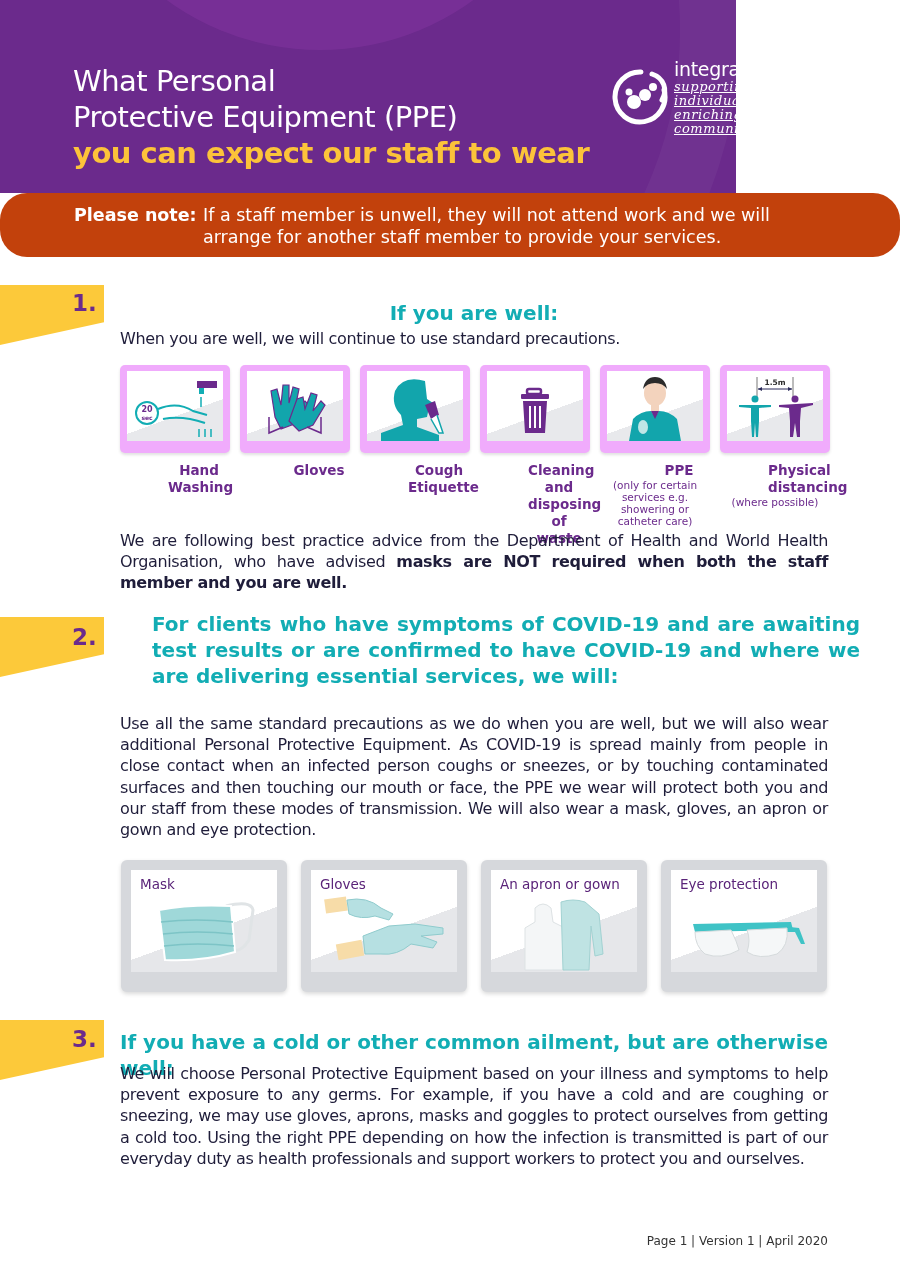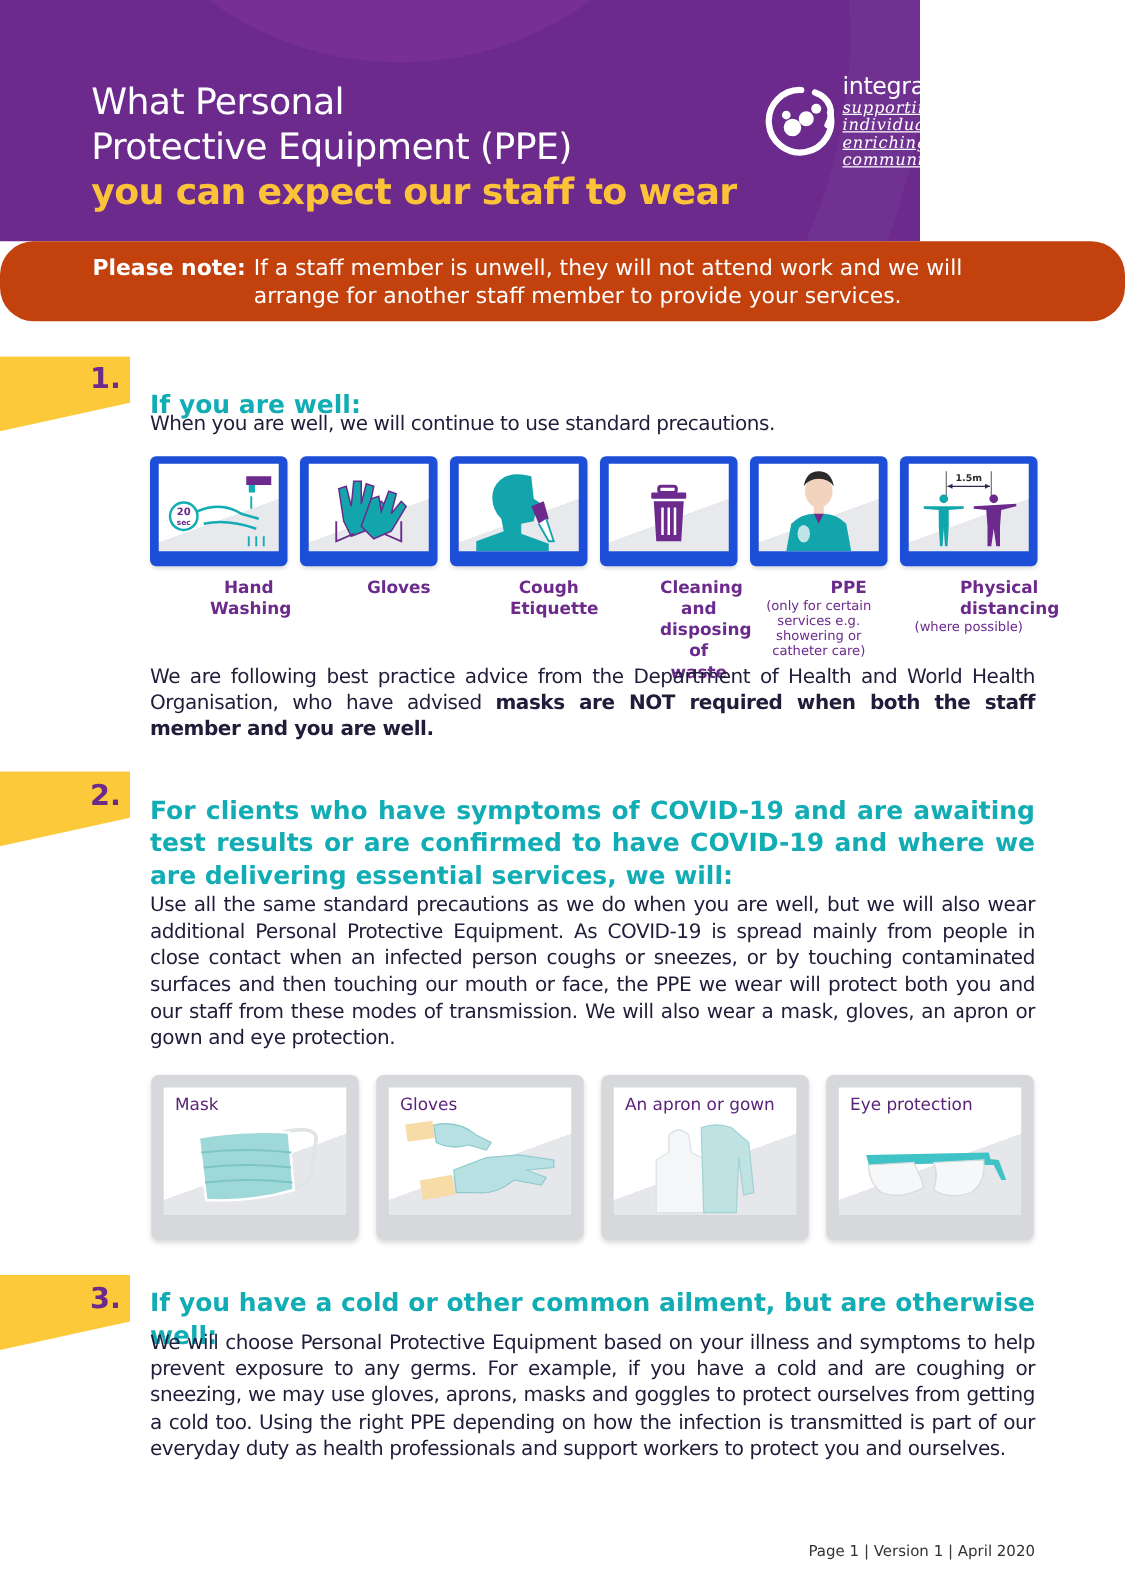--- a/index.html
+++ b/index.html
@@ -18,21 +18,21 @@
   .note { position: absolute; left: 0; top: 193px; width: 900px; height: 64px; background: #c2410c; color: #fff; font-family: "DejaVu Sans", sans-serif; font-size: 17.5px; line-height: 22px; padding-top: 11px; border-radius: 27px; }
   .note .row { display: flex; padding-left: 74px; }
   .note .lbl { font-weight: bold; width: 129px; flex-shrink: 0; }
   .section-tab { position: absolute; left: 0; width: 104px; height: 60px; background: #fcc93a; clip-path: polygon(0 0, 100% 0, 100% 62%, 0 100%); }
   .num { position: absolute; left: 72px; font-family: "DejaVu Sans", sans-serif; font-weight: bold; font-size: 23px; color: #6b2a8c; }
   .heading { position: absolute; left: 120px; width: 708px; font-family: "DejaVu Sans", sans-serif; font-weight: bold; font-size: 20px; color: #12adb4; line-height: 26px; }
   .para { position: absolute; left: 120px; width: 708px; font-family: "DejaVu Sans", sans-serif; font-size: 16px; line-height: 21.2px; color: #1f1d3a; text-align: justify; letter-spacing: -0.35px; }
   .para b { font-weight: bold; color: #1f1d3a; }
   .icons-row { position: absolute; left: 120px; top: 365px; display: flex; gap: 10px; }
   .icon-item { width: 110px; text-align: center; }
-  .icon-card { width: 110px; height: 88px; background: #1d4ed8; border-radius: 5px; padding: 6px 7px 12px 7px; box-shadow: 0 2px 3px rgba(0,0,0,0.12); }
+  .icon-card { width: 110px; height: 88px; background: #f0abfc; border-radius: 5px; padding: 6px 7px 12px 7px; box-shadow: 0 2px 3px rgba(0,0,0,0.12); }
   .icon-inner { width: 96px; height: 70px; background: linear-gradient(160deg, #ffffff 60%, #e8e9ec 60%); position: relative; overflow: hidden; }
   .icon-inner svg { position: absolute; left: 0; top: 0; width: 96px; height: 70px; }
   .icon-label { margin-top: 9px; font-family: "DejaVu Sans", sans-serif; font-weight: bold; font-size: 13.5px; line-height: 17px; color: #6b2a8c; margin-left: 48px; }
   .icon-sub { font-family: "DejaVu Sans", sans-serif; font-size: 10.5px; line-height: 12px; color: #6b2a8c; }
   .ppe-row { position: absolute; left: 121px; top: 860px; display: flex; gap: 14px; }
   .ppe-card { width: 166px; height: 132px; background: #d6d8dc; border-radius: 6px; padding: 10px 10px 16px 10px; box-shadow: 0 2px 4px rgba(0,0,0,0.15); }
   .ppe-inner { width: 146px; height: 102px; background: linear-gradient(160deg, #ffffff 58%, #e6e7ea 58%); position: relative; overflow: hidden; }
   .ppe-label { position: absolute; left: 9px; top: 6px; font-family: "DejaVu Sans", sans-serif; font-size: 13.5px; color: #5a2379; z-index: 2; }
   .ppe-inner svg { position: absolute; left: 0; top: 0; width: 146px; height: 102px; }
   .footer { position: absolute; right: 72px; top: 1234px; font-family: "DejaVu Sans", sans-serif; font-size: 12px; color: #333; }
@@ -73,21 +73,21 @@
     <span>If a staff member is unwell, they will not attend work and we will</span>
   </div>
   <div class="row">
     <span class="lbl"></span>
     <span>arrange for another staff member to provide your services.</span>
   </div>
 </div>
 
 <div class="section-tab" style="top:285px;"></div>
 <div class="num" style="top:290px;">1.</div>
-<div class="heading" style="top:310px;">If you are well:</div>
+<div class="heading" style="top:300px;text-align:center;">If you are well:</div>
 <div class="para" style="top:328px;">When you are well, we will continue to use standard precautions.</div>
 
 <div class="icons-row">
   <div class="icon-item">
     <div class="icon-card">
         <div class="icon-inner">
       <svg viewBox="0 0 96 70">
         <circle cx="20" cy="42" r="11" fill="#fff" stroke="#12adb4" stroke-width="2"></circle>
         <text x="20" y="41" font-size="8" font-weight="bold" text-anchor="middle" fill="#6b2a8c" font-family="DejaVu Sans, sans-serif">20</text>
         <text x="20" y="49" font-size="6" font-weight="bold" text-anchor="middle" fill="#6b2a8c" font-family="DejaVu Sans, sans-serif">sec</text>
@@ -177,21 +177,21 @@
       </div>
     <div class="icon-label">Physical distancing</div>
     <div class="icon-sub">(where possible)</div>
   </div>
 </div>
 
 <div class="para" style="top:530px;"><span>We are following best practice advice from the Department of Health and World Health Organisation, who have advised </span><b>masks are NOT required when both the staff member and you are well.</b></div>
 
 <div class="section-tab" style="top:617px;"></div>
 <div class="num" style="top:624px;">2.</div>
-<div class="heading" style="top:635px; text-align: justify;">For clients who have symptoms of COVID-19 and are awaiting test results or are confirmed to have COVID-19 and where we are delivering essential services, we will:</div>
+<div class="heading" style="top:611px; text-align: justify; margin-left: 32px;">For clients who have symptoms of COVID-19 and are awaiting test results or are confirmed to have COVID-19 and where we are delivering essential services, we will:</div>
 <div class="para" style="top:713px;">Use all the same standard precautions as we do when you are well, but we will also wear additional Personal Protective Equipment. As COVID-19 is spread mainly from people in close contact when an infected person coughs or sneezes, or by touching contaminated surfaces and then touching our mouth or face, the PPE we wear will protect both you and our staff from these modes of transmission. We will also wear a mask, gloves, an apron or gown and eye protection.</div>
 
 <div class="ppe-row">
   <div class="ppe-card">
     <div class="ppe-inner">
       <span class="ppe-label">Mask</span>
       <svg viewBox="0 0 146 102">
         <path d="M95 36 Q120 30 122 40 L118 70 Q110 82 104 80" fill="none" stroke="#e0e4e6" stroke-width="3"></path>
         <path d="M28 40 Q60 34 100 36 L104 82 Q70 92 34 90 Z" fill="#9fd8d9" stroke="#ffffff" stroke-width="2"></path>
         <path d="M30 52 Q65 48 102 52 M32 64 Q66 60 102 64 M33 76 Q66 72 103 76" fill="none" stroke="#7dc4c6" stroke-width="1.5"></path>

